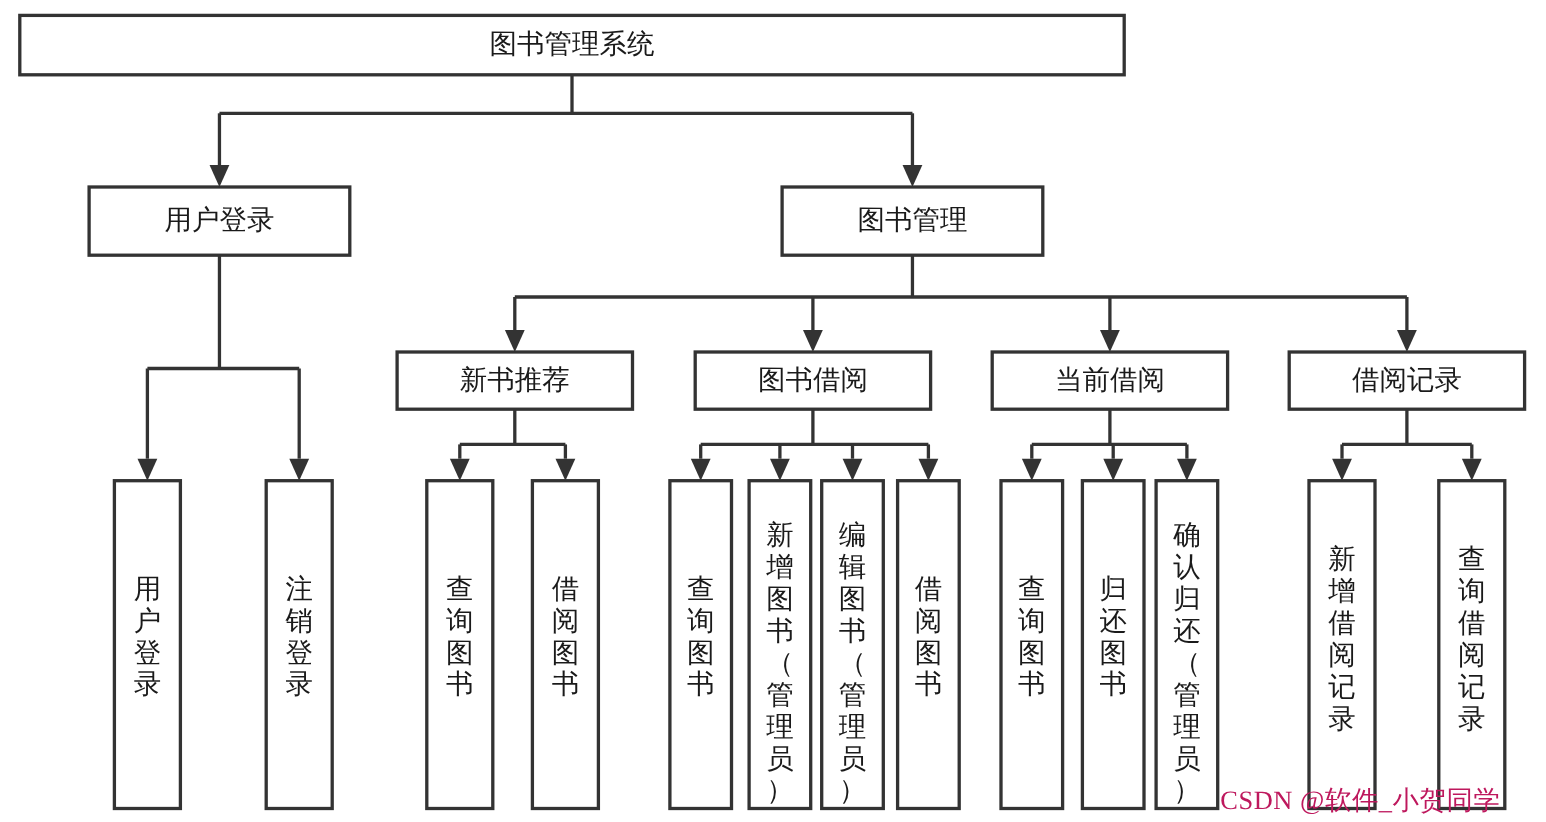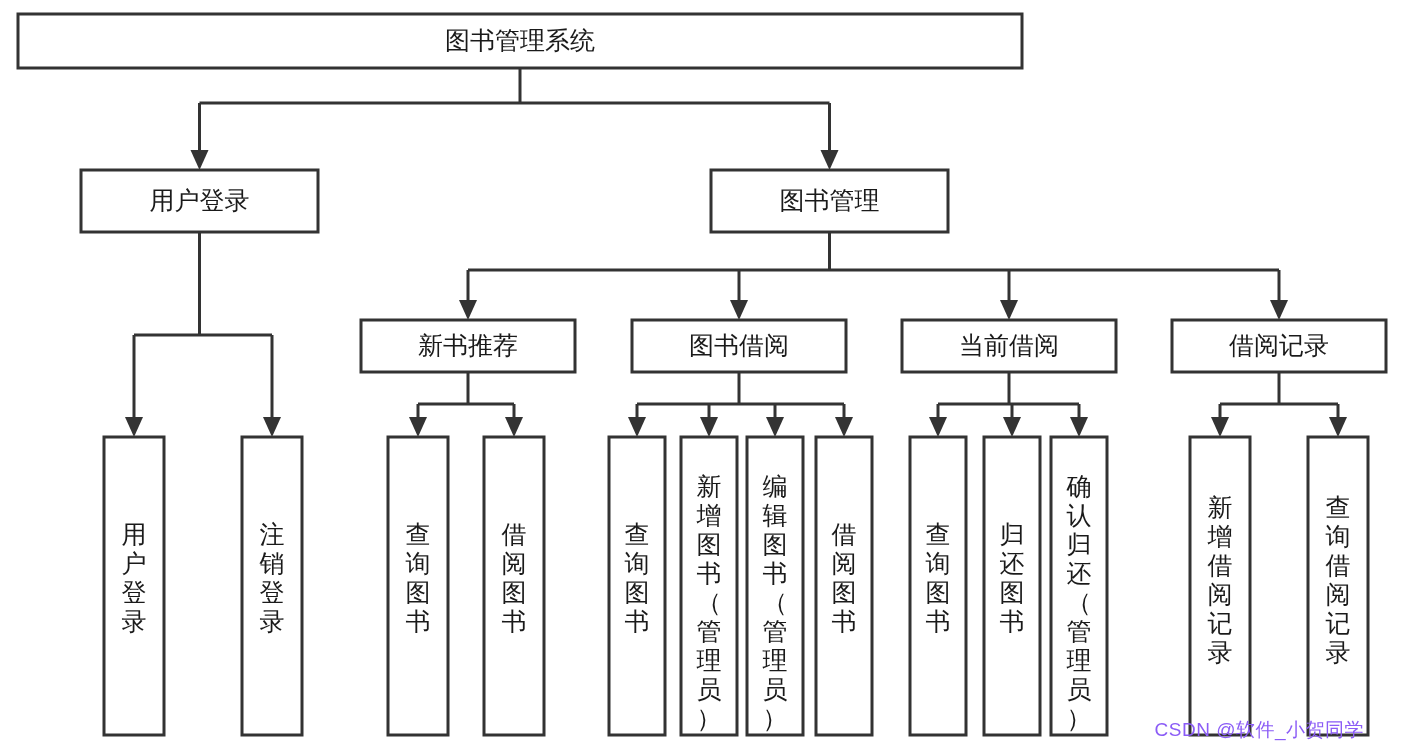--- a/index.html
+++ b/index.html
@@ -52,23 +52,23 @@
     fill: none;
   }
   .arrow-head {
     fill: #333333;
     stroke: none;
   }
   .watermark-text {
     position: absolute;
     right: 8px;
     bottom: 4px;
-    font-family: Liberation Sans, sans-serif;
-    font-size: 19px;
-    color: #8b5cf6;
+    font-family: Liberation Serif, serif;
+    font-size: 24px;
+    color: #be185d;
     white-space: nowrap;
     pointer-events: none;
     letter-spacing: 0.5px;
   }
 </style>
 </head>
 <body>
 
 <div id="diagram-root">
   <svg class="diagram-canvas" viewBox="0 0 1405 747" xmlns="http://www.w3.org/2000/svg">

